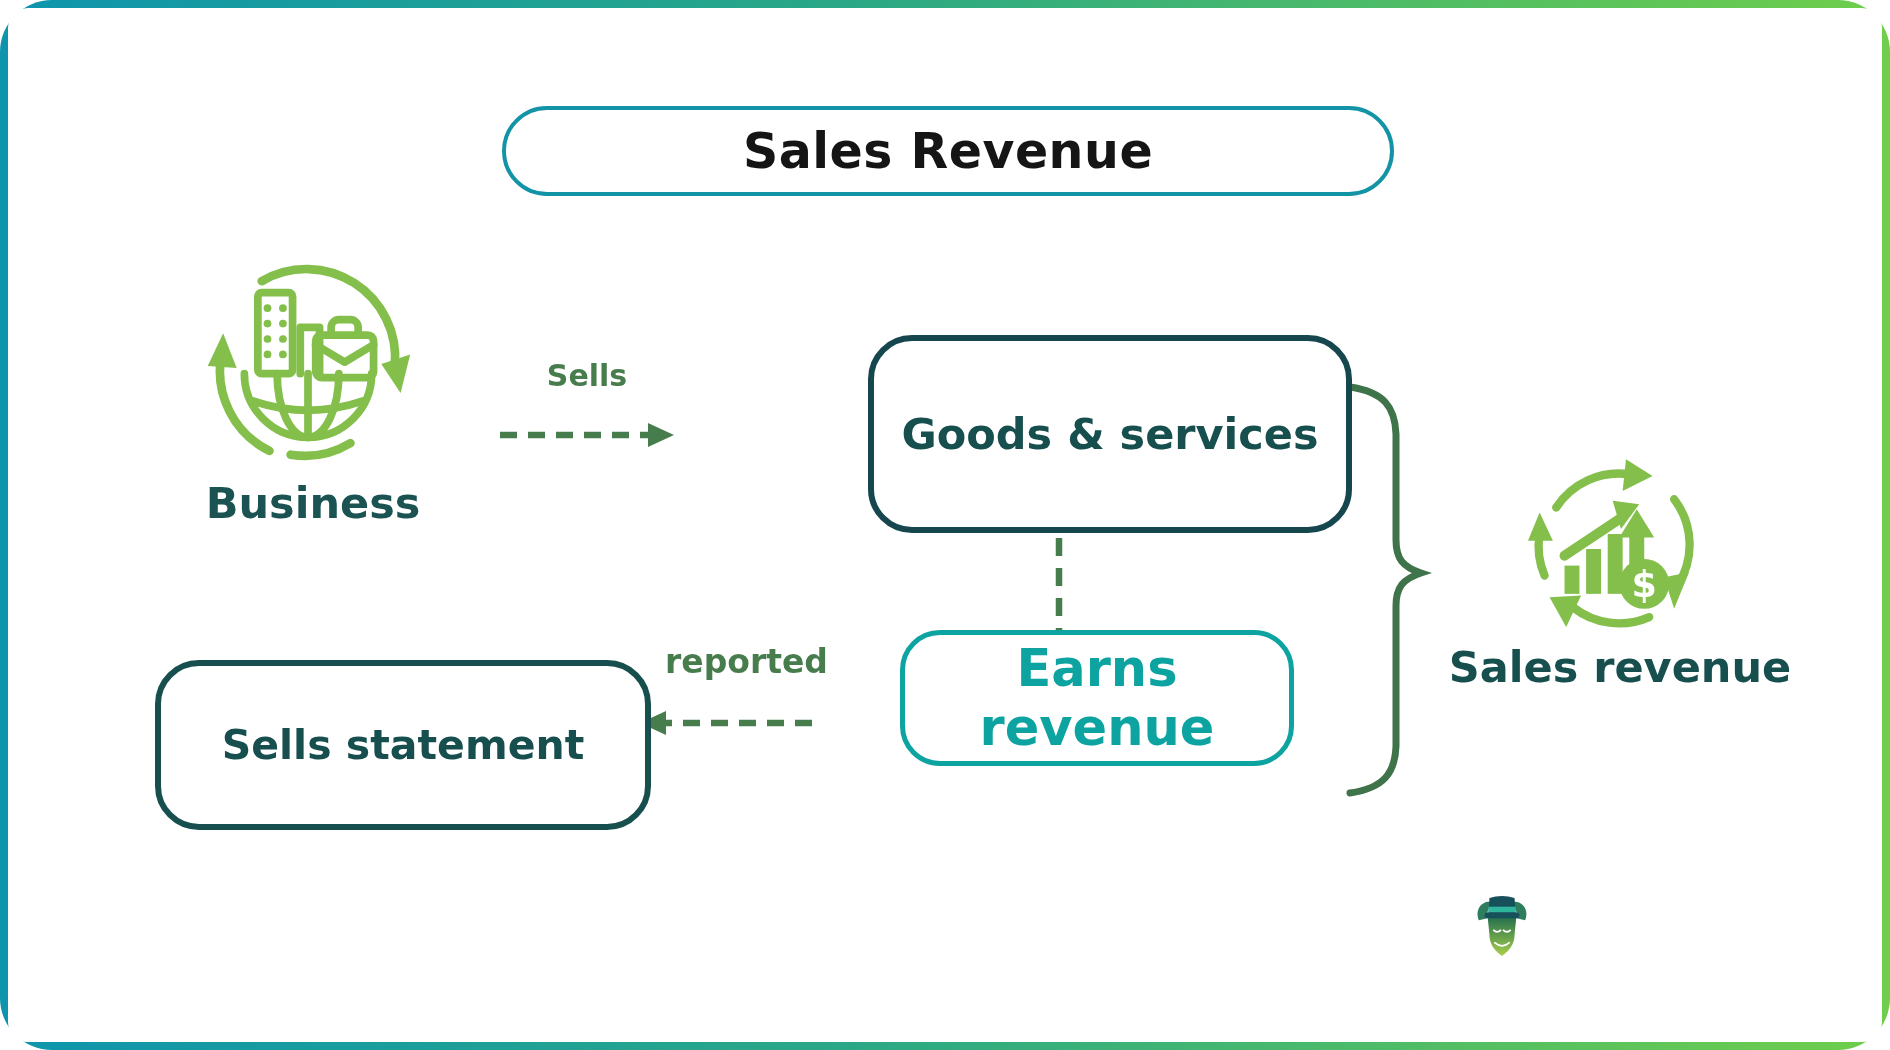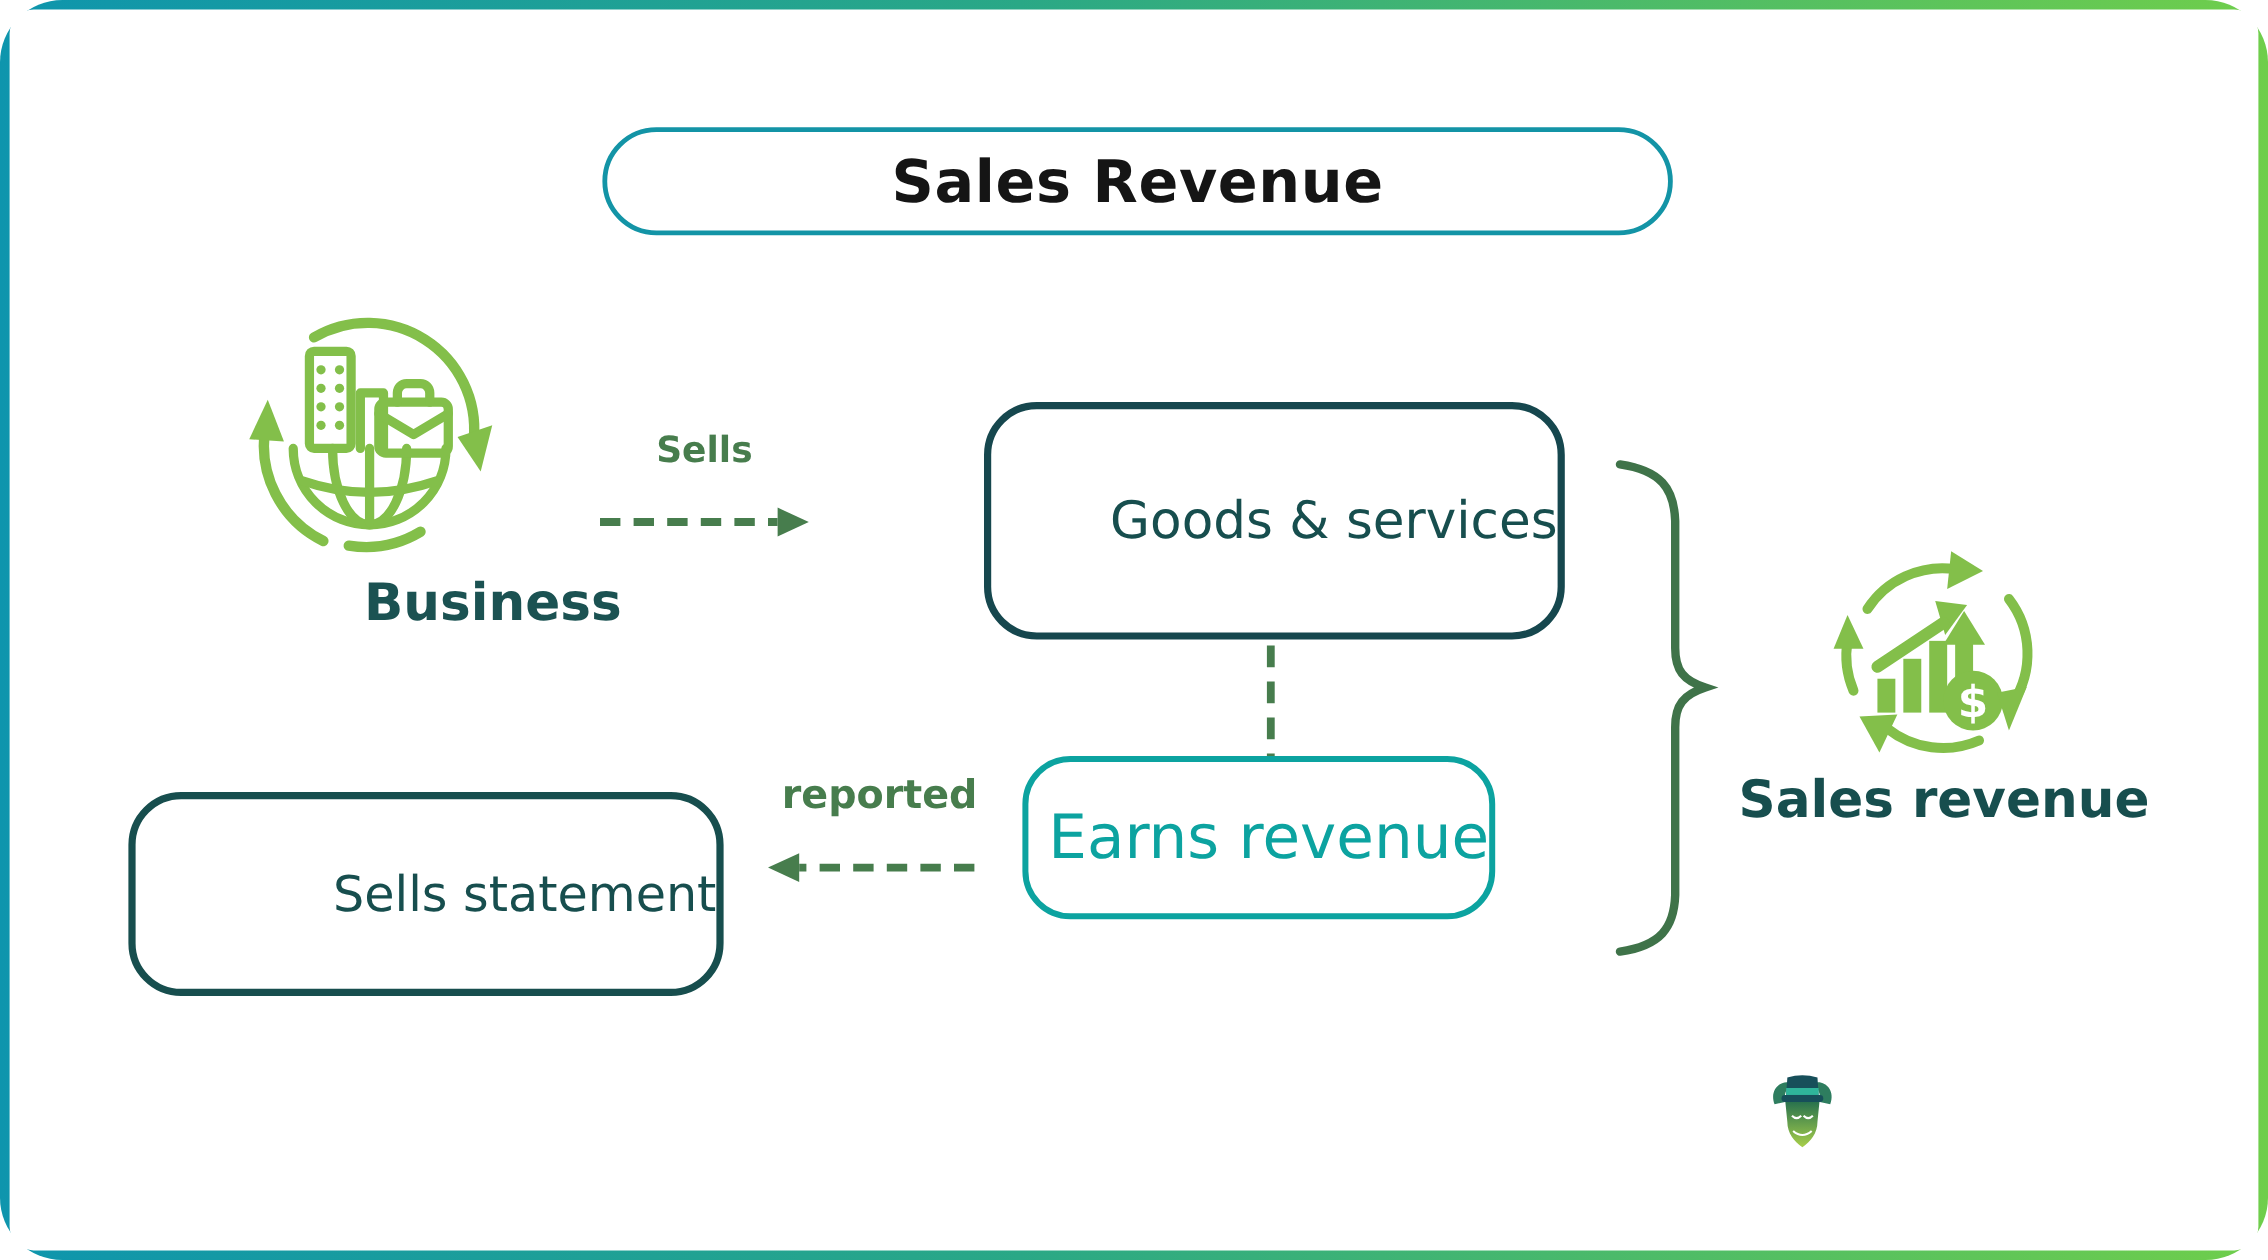--- a/index.html
+++ b/index.html
@@ -4,33 +4,33 @@
 <style>
   html,body{margin:0;padding:0;background:#ffffff;width:1890px;height:1050px;overflow:hidden;
     font-family:"DejaVu Sans","Liberation Sans",sans-serif;}
   .frame{position:absolute;left:0;top:0;width:1890px;height:1050px;box-sizing:border-box;
     border-radius:52px;background:linear-gradient(90deg,#0e95ad 0%,#2aa886 45%,#6fce4b 100%);padding:8px;}
   .canvas{position:relative;width:100%;height:100%;background:#ffffff;border-radius:20px;}
   .abs{position:absolute;box-sizing:border-box;}
   .title-box{left:494px;top:98px;width:892px;height:90px;border:4px solid #1394a6;border-radius:45px;
     display:flex;align-items:center;justify-content:center;background:#fff;}
   .title-box span{font-size:49px;font-weight:bold;color:#151515;letter-spacing:.5px;}
-  .node{display:flex;align-items:center;justify-content:flex-end;background:#fff;font-weight:normal;text-align:center;}
+  .node{display:flex;align-items:center;justify-content:center;background:#fff;font-weight:bold;text-align:center;margin-left:48px;}
   .goods{left:812px;top:327px;width:484px;height:198px;border:6px solid #16474e;border-radius:44px;
     color:#174e4e;font-size:43px;}
   .earns{left:844px;top:622px;width:394px;height:136px;border:5px solid #0ca3a0;border-radius:40px;
     color:#0ca3a0;font-size:51px;}
   .income{left:99px;top:652px;width:496px;height:170px;border:6px solid #174e4e;border-radius:44px;
     color:#174e4e;font-size:41px;}
   .node-label{font-weight:bold;color:#1b5252;text-align:center;}
-  .business-label{left:100px;top:470px;width:410px;font-size:43px;text-align:right;}
+  .business-label{left:100px;top:470px;width:410px;font-size:43px;}
   .salesrev-label{left:1412px;top:634px;width:400px;font-size:43px;color:#174e4e;}
   .edge-label{font-weight:bold;color:#477d4d;text-align:center;}
   .sells-label{left:484px;top:350px;width:190px;font-size:30px;}
-  .reported-label{left:630px;top:634px;width:190px;font-size:33px;}
+  .reported-label{left:630px;top:634px;width:190px;font-size:33px;text-align:right;}
   .overlay{left:0;top:0;width:100%;height:100%;pointer-events:none;}
   .logo{left:1465px;top:886px;display:flex;align-items:center;gap:10px;}
   .logo-text{font-size:31px;font-weight:bold;letter-spacing:.2px;}
   .logo-text .p1{color:#2d5f70;}
   .logo-text .p2{color:#14a3c7;}
 </style>
 </head>
 <body>
 
 <div class="frame">

